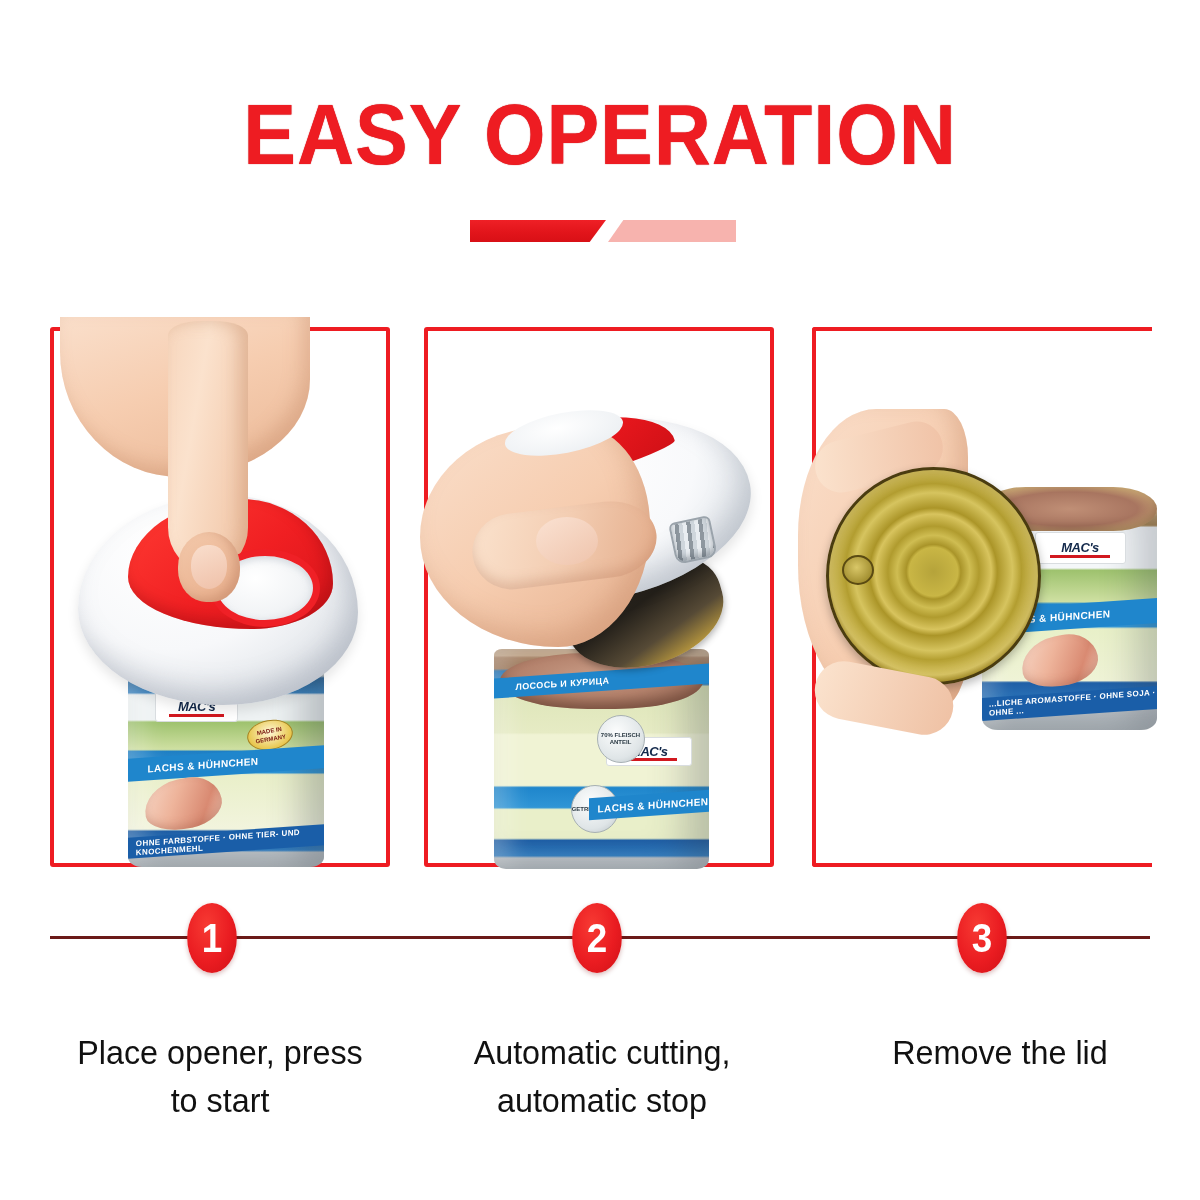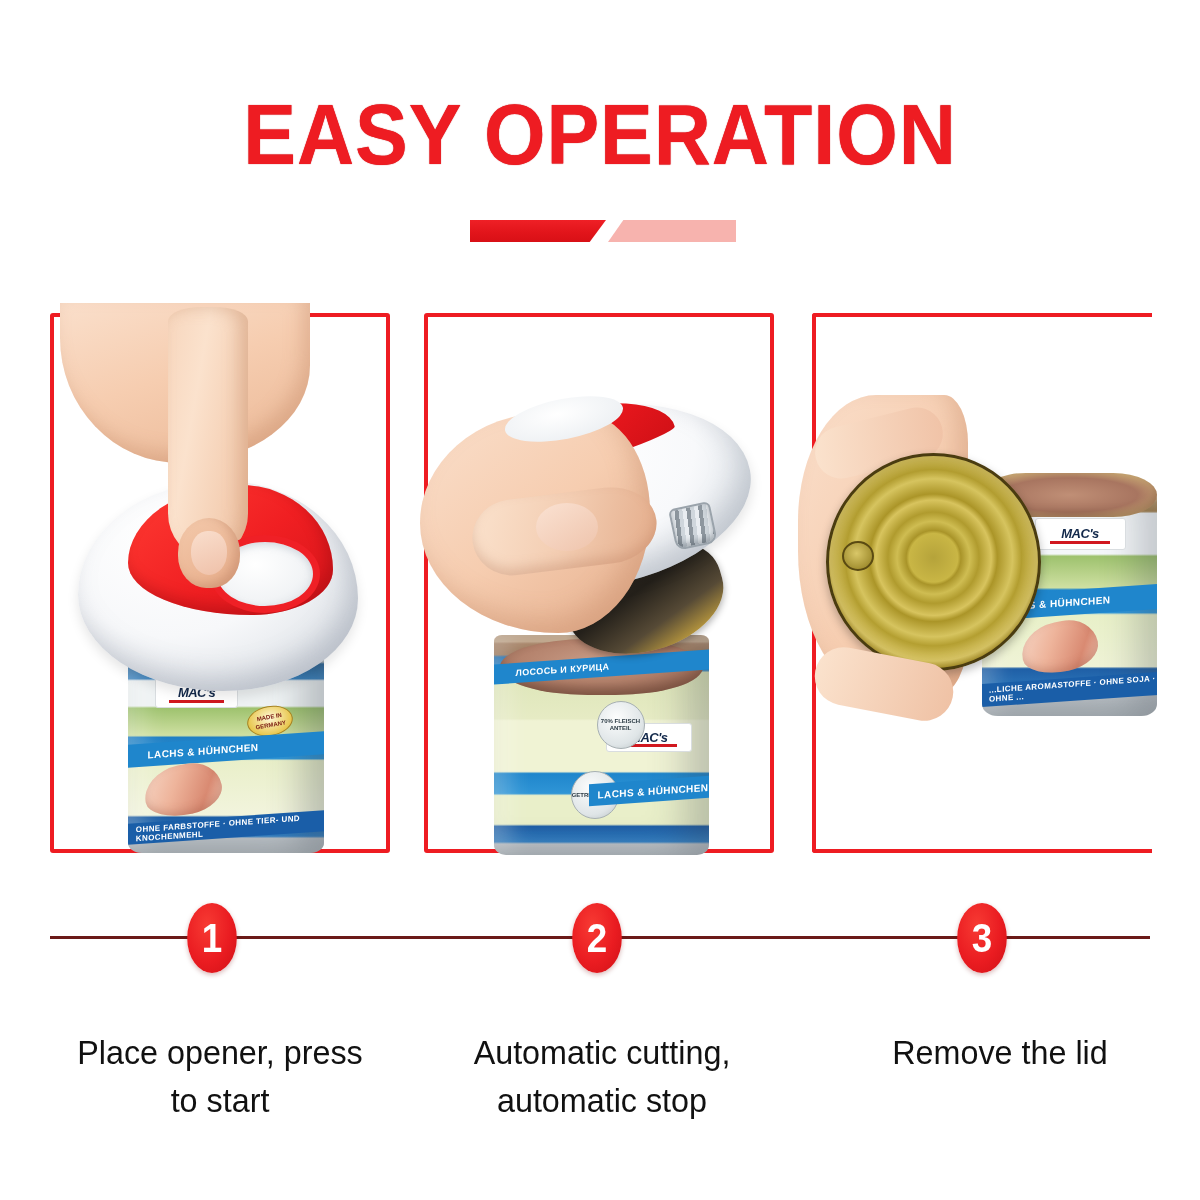--- a/index.html
+++ b/index.html
@@ -38,21 +38,21 @@
     box-shadow: 0 1px 0 rgba(140,0,0,.35);
   }
   .bar-right {
     left: 608px; width: 128px;
     background: #f7b3ae;
     clip-path: polygon(12% 0, 100% 0, 100% 100%, 0 100%);
   }
 
   
   .panels { position: absolute; top: 305px; left: 0; width: 1200px; height: 545px; }
-  .panel { position: absolute; top: 2px; height: 540px; text-decoration: underline; }
+  .panel { position: absolute; top: 16px; height: 540px; text-decoration: underline; }
   .panel .frame {
     position: absolute; inset: 0;
     border: 4px solid #ee1c22;
     border-radius: 3px;
   }
   .panel.open-right .frame { border-right: none; border-radius: 3px 0 0 3px; }
   .panel .photo {
     position: absolute; inset: 0;
     overflow: visible;
   }

